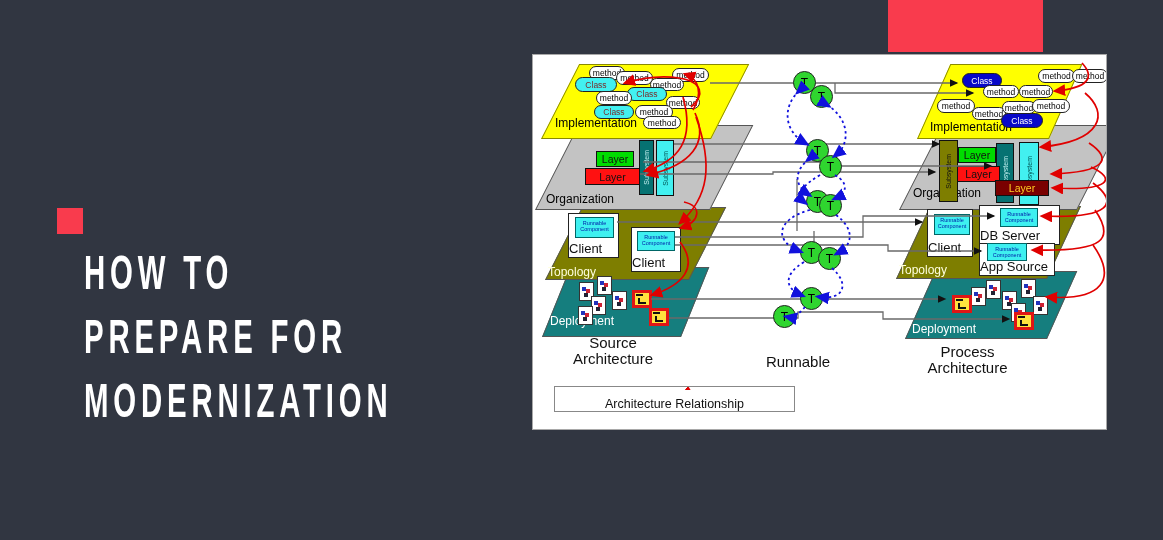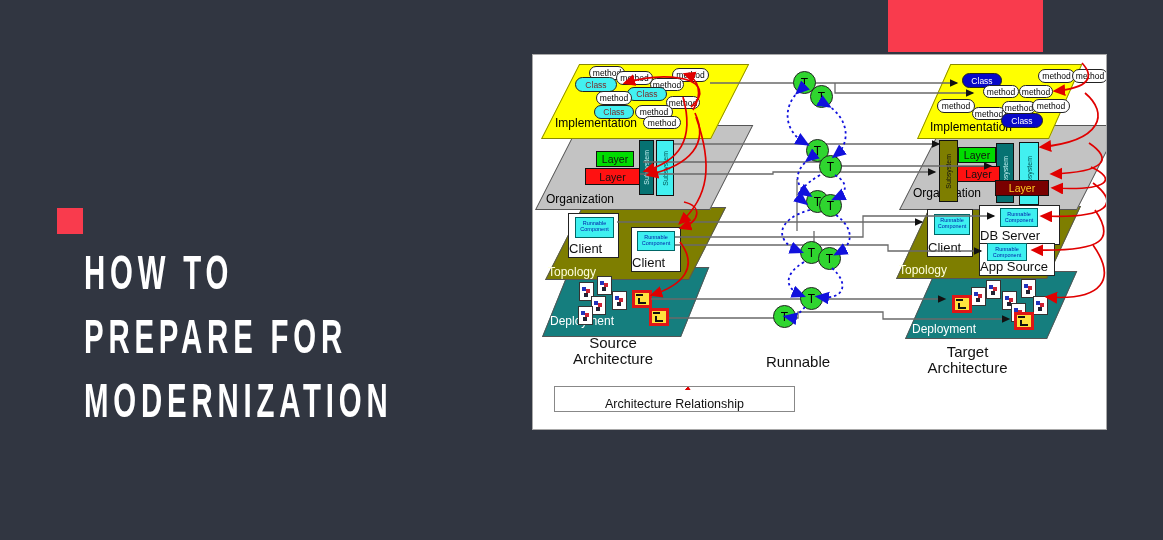--- a/index.html
+++ b/index.html
@@ -236,21 +236,21 @@
         <path d="M272,252 C266,259 260,263 255,262" marker-end="url(#abl)"></path>
       </g>
     </svg>
 
     <div class="col-label" style="left:25px;top:280px;width:110px;">
       <div>Source</div>
       <div>Architecture</div>
     </div>
     <div class="col-label" style="left:220px;top:299px;width:90px;">Runnable</div>
     <div class="col-label" style="left:382px;top:289px;width:105px;">
-      <div>Target</div>
+      <div>Process</div>
       <div>Architecture</div>
     </div>
 
     <div class="legend-box" style="left:21px;top:331px;width:241px;flex-direction:column;">
       <svg width="52" height="16">
         <path d="M7,12 C17,3 33,3 45,11" stroke="#E00000" stroke-width="2" fill="none" marker-start="url(#ar)" marker-end="url(#ar)" style="marker-start:url(#ar)"></path>
       </svg>
       <span>Architecture Relationship</span>
     </div>
 

